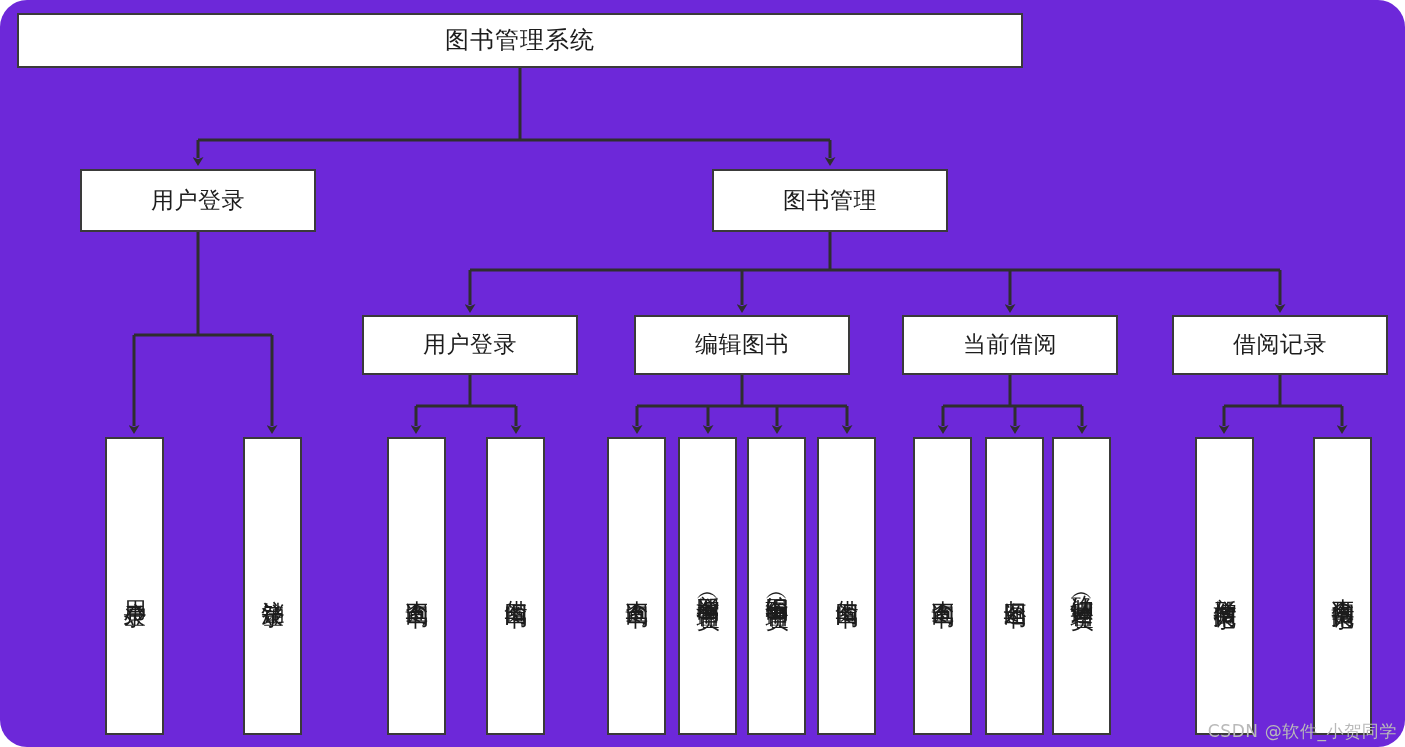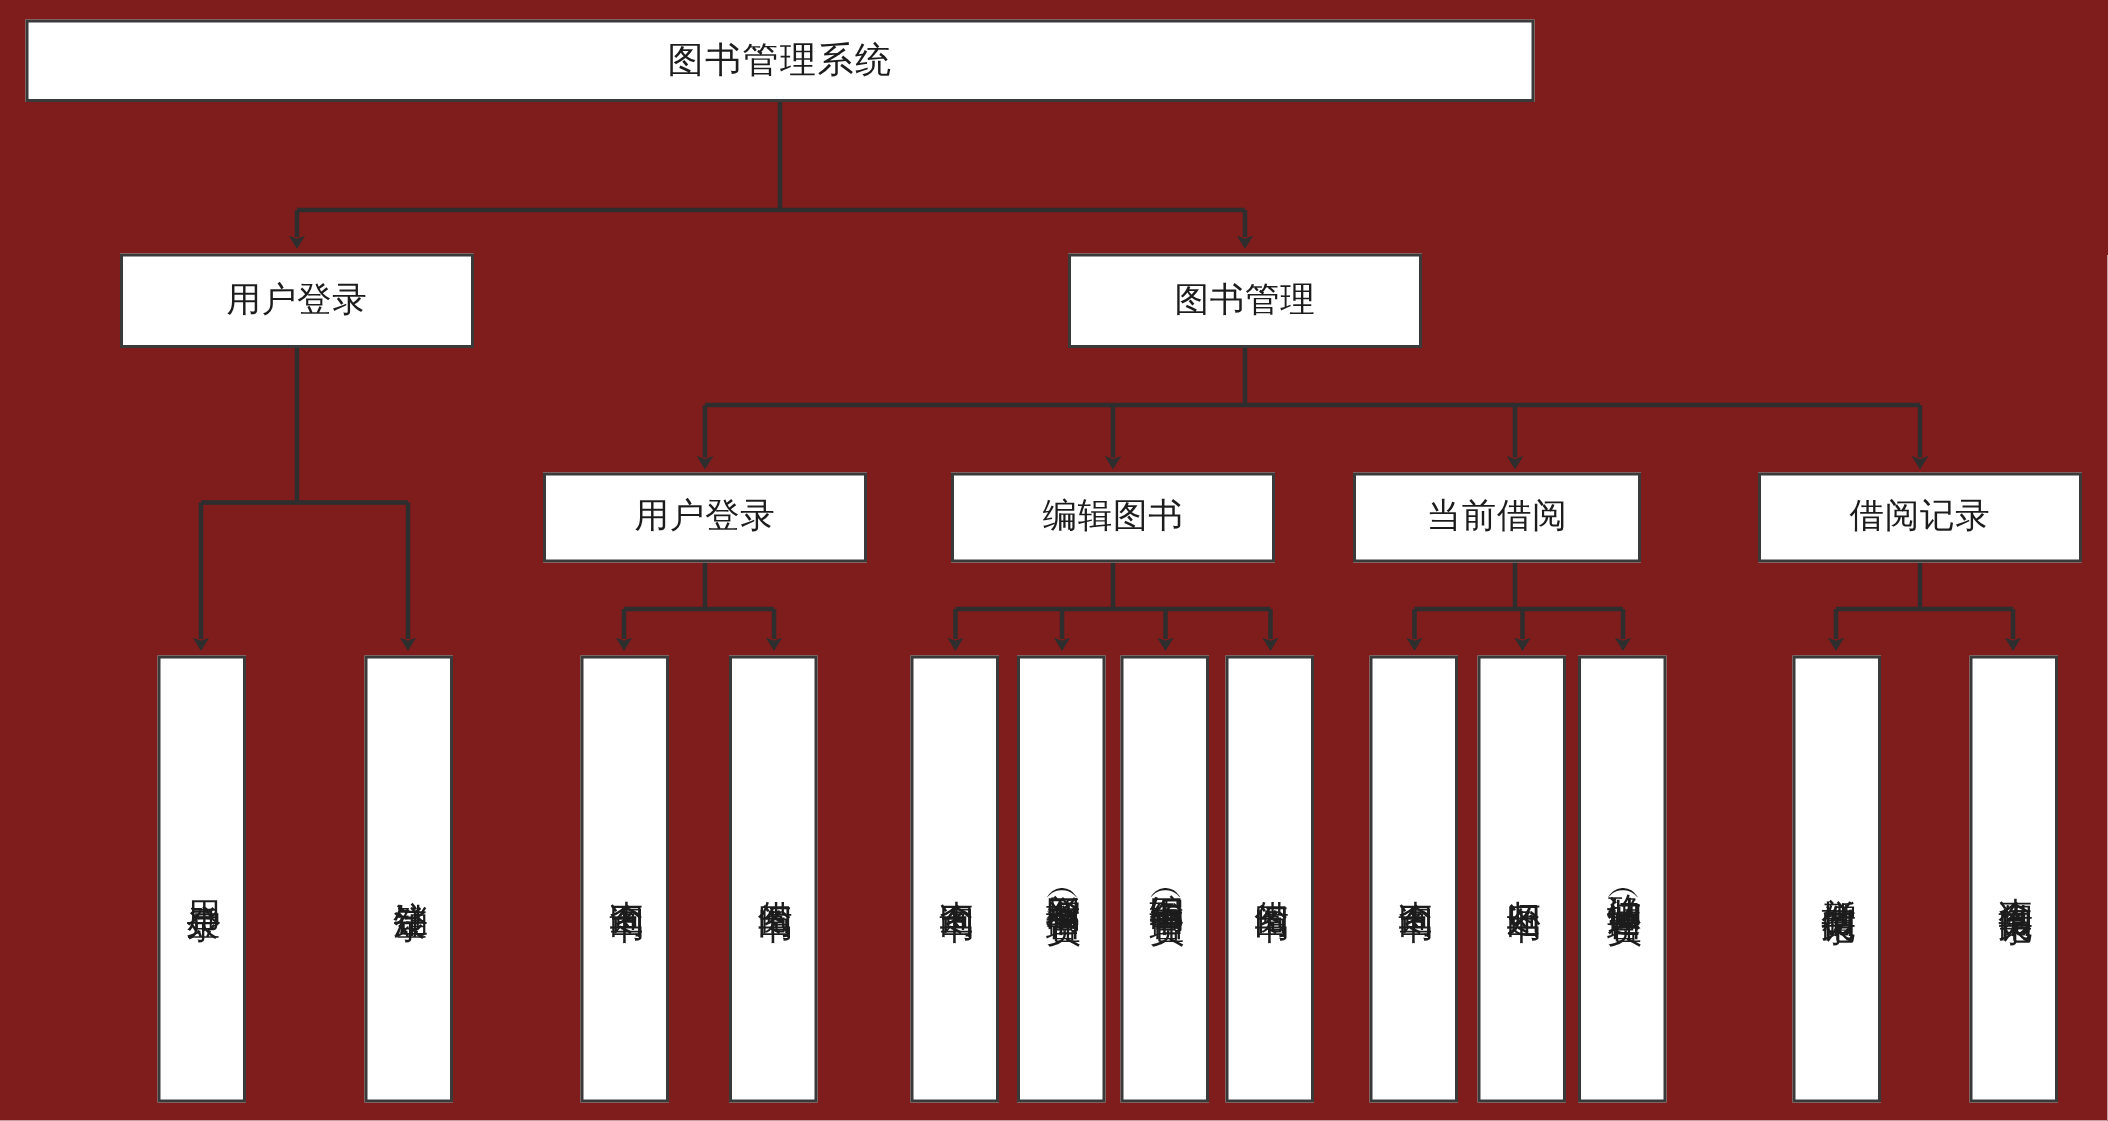--- a/index.html
+++ b/index.html
@@ -69,21 +69,21 @@
     color: #b9b9b9;
     letter-spacing: 0.6px;
     z-index: 5;
     white-space: nowrap;
     font-family: "DejaVu Sans", "Liberation Sans", sans-serif;
   }
 </style>
 </head>
 <body>
 
-<div id="canvas" style="background: #7f1d1d;">
+<div id="canvas" style="background: #6d28d9; border-radius: 27px;">
 
   <svg id="edges" viewBox="0 0 1405 747" xmlns="http://www.w3.org/2000/svg">
     <defs>
       <marker id="arrow" markerWidth="9" markerHeight="11" refX="1" refY="5.5" orient="auto" markerUnits="userSpaceOnUse">
         <path d="M0,0 L9,5.5 L0,11 L2.2,5.5 Z" fill="#2e2e2e"></path>
       </marker>
     </defs>
     <g stroke="#2e2e2e" stroke-width="3" fill="none">
 
       <path d="M520,68 L520,140"></path>
@@ -138,21 +138,21 @@
   <div class="node node-h" id="node-l2-1" style="left: 712px; top: 169px; width: 236px; height: 63px; border-color: rgb(58, 58, 58); background: rgb(255, 255, 255); color: rgb(28, 28, 28); text-align: center;">
     <span class="label">图书管理</span>
   </div>
 
   <div class="node node-h" id="node-l3-0" style="left: 362px; top: 315px; width: 216px; height: 60px; border-color: rgb(58, 58, 58); background: rgb(255, 255, 255); color: rgb(28, 28, 28);">
     <span class="label">用户登录</span>
   </div>
   <div class="node node-h" id="node-l3-1" style="left: 634px; top: 315px; width: 216px; height: 60px; border-color: rgb(58, 58, 58); background: rgb(255, 255, 255); color: rgb(28, 28, 28);">
     <span class="label">编辑图书</span>
   </div>
-  <div class="node node-h" id="node-l3-2" style="left: 902px; top: 315px; width: 192px; height: 60px; border-color: rgb(58, 58, 58); background: rgb(255, 255, 255); color: rgb(28, 28, 28);">
+  <div class="node node-h" id="node-l3-2" style="left: 902px; top: 315px; width: 216px; height: 60px; border-color: rgb(58, 58, 58); background: rgb(255, 255, 255); color: rgb(28, 28, 28);">
     <span class="label">当前借阅</span>
   </div>
   <div class="node node-h" id="node-l3-3" style="left: 1172px; top: 315px; width: 216px; height: 60px; border-color: rgb(58, 58, 58); background: rgb(255, 255, 255); color: rgb(28, 28, 28);">
     <span class="label">借阅记录</span>
   </div>
 
   <div class="node node-v" id="node-leaf-0" style="left: 105px; top: 437px; width: 59px; height: 298px; border-color: rgb(58, 58, 58); background: rgb(255, 255, 255); color: rgb(28, 28, 28);">
     <span class="label">用户登录</span>
   </div>
   <div class="node node-v" id="node-leaf-1" style="left: 243px; top: 437px; width: 59px; height: 298px; border-color: rgb(58, 58, 58); background: rgb(255, 255, 255); color: rgb(28, 28, 28);">
@@ -185,13 +185,14 @@
   <div class="node node-v" id="node-leaf-10" style="left: 1052px; top: 437px; width: 59px; height: 298px; border-color: rgb(58, 58, 58); background: rgb(255, 255, 255); color: rgb(28, 28, 28);">
     <span class="label">确认归还（管理员）</span>
   </div>
   <div class="node node-v" id="node-leaf-11" style="left: 1195px; top: 437px; width: 59px; height: 298px; border-color: rgb(58, 58, 58); background: rgb(255, 255, 255); color: rgb(28, 28, 28);">
     <span class="label">新增借阅记录</span>
   </div>
   <div class="node node-v" id="node-leaf-12" style="left: 1313px; top: 437px; width: 59px; height: 298px; border-color: rgb(58, 58, 58); background: rgb(255, 255, 255); color: rgb(28, 28, 28);">
     <span class="label">查询借阅记录</span>
   </div>
 
+  <div id="watermark" style="color: rgb(185, 185, 185);">CSDN @软件_小贺同学</div>
 </div>
 
 </body></html>

